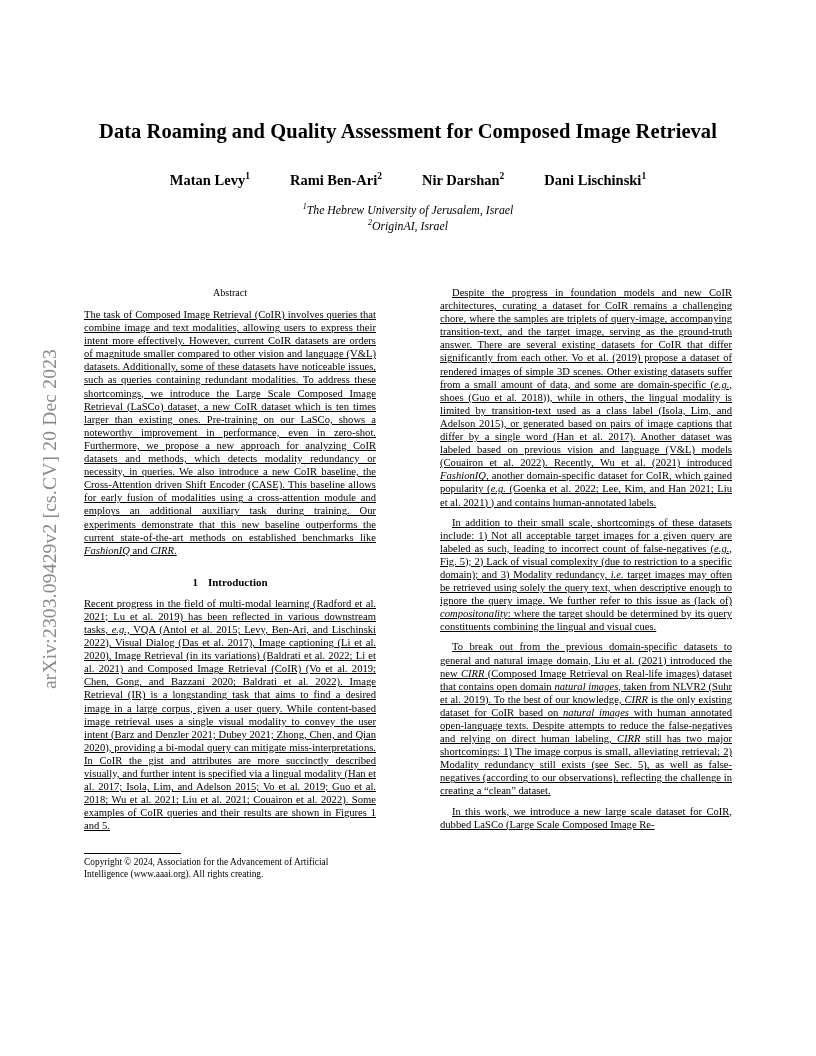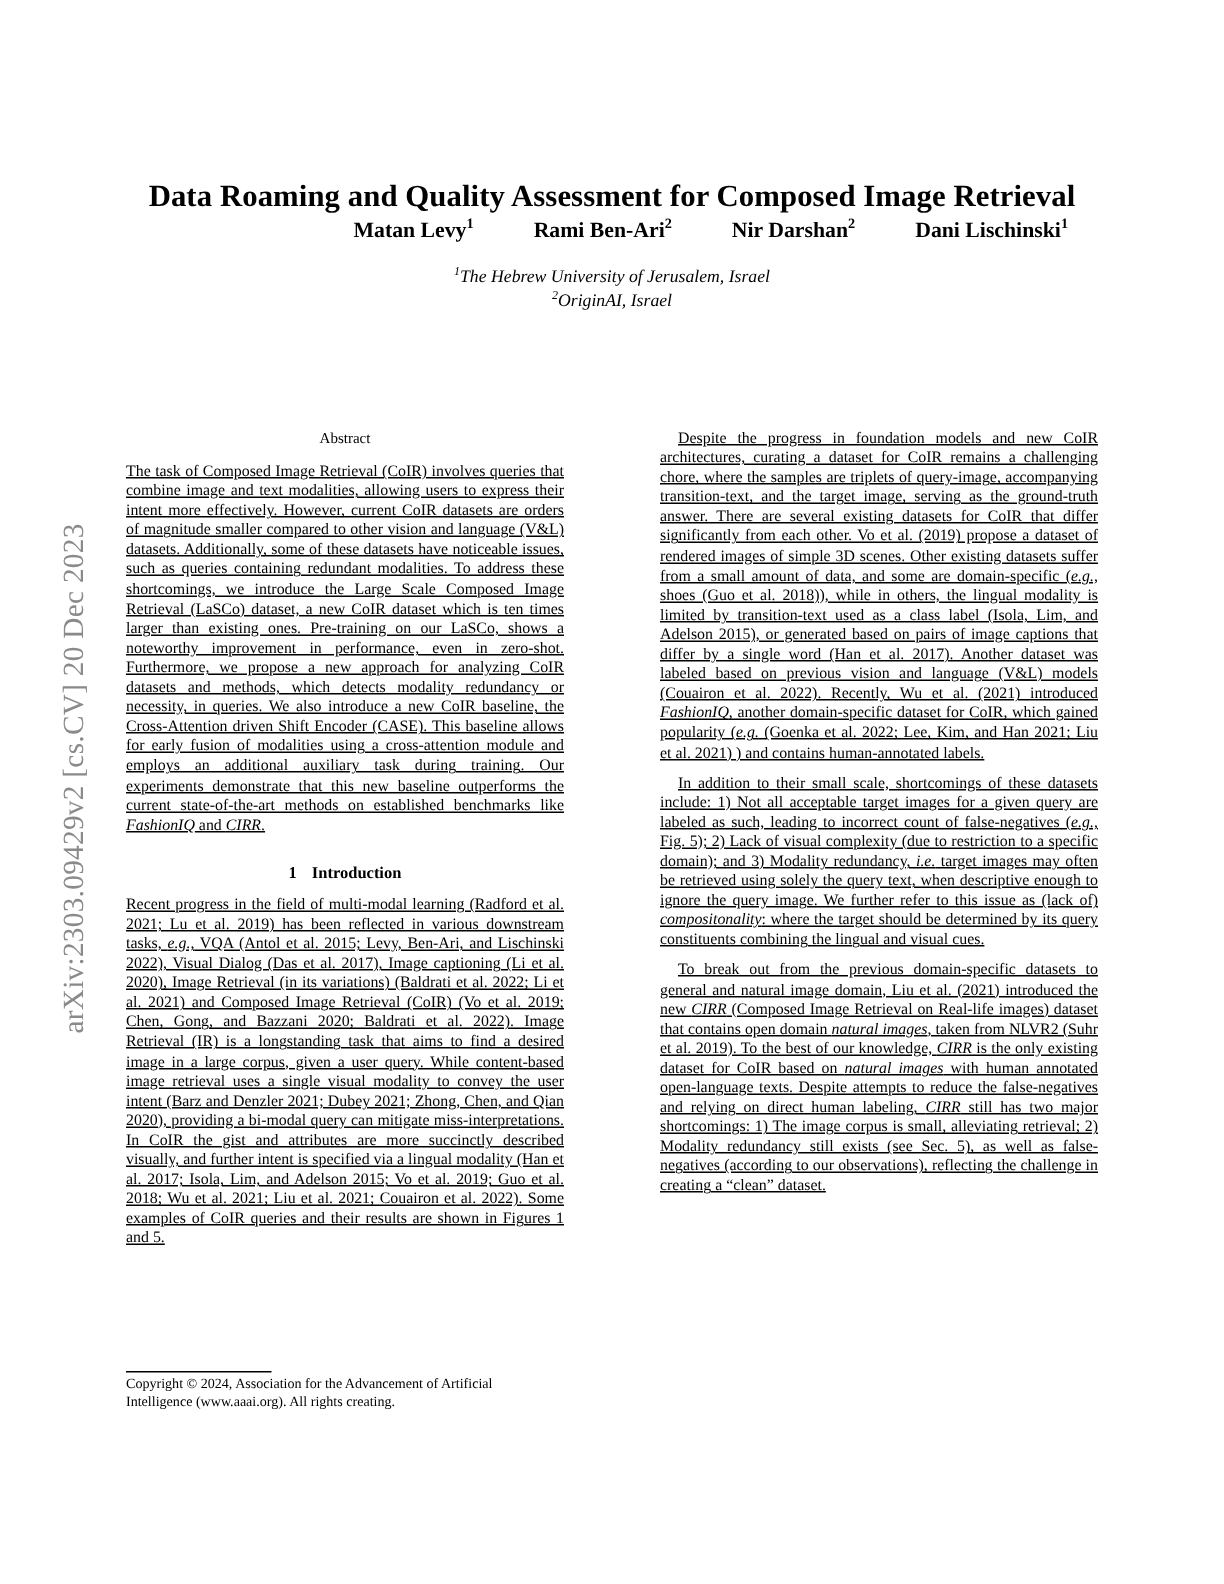--- a/index.html
+++ b/index.html
@@ -58,24 +58,24 @@
     width: 648px;
     text-align: center;
   }
   #paper-title {
     font-size: 20.5px;
     font-weight: bold;
     line-height: 26px;
     letter-spacing: 0.05px;
   }
   #authors-row {
+    margin-top: 26px;
     font-size: 14.5px;
     font-weight: bold;
     line-height: 20px;
-    text-align: right;
   }
   #authors-row .author {
     display: inline-block;
     margin: 0 20px;
     white-space: nowrap;
   }
   #authors-row .author sup {
     font-size: 9.5px;
     font-weight: bold;
     vertical-align: super;
@@ -130,21 +130,21 @@
     margin: 17px 0 7px 0;
   }
   .section-head .secnum { margin-right: 10px; }
 
   .it { font-style: italic; }
 
   
   #footnote {
     position: absolute;
     left: 84px;
-    top: 914px;
+    top: 853px;
     width: 292px;
     font-size: 9.4px;
     line-height: 11.6px;
     text-align: left;
   }
   #footnote-rule {
     width: 97px;
     height: 0;
     border-top: 0.8px solid #000;
     margin-bottom: 3px;
@@ -180,20 +180,21 @@
       <span class="secnum">1</span><span>Introduction</span>
     </div>
 
     <p class="para noindent">Recent progress in the field of multi-modal learning (Radford et al. 2021; Lu et al. 2019) has been reflected in various downstream tasks, <span class="it">e.g.,</span> VQA (Antol et al. 2015; Levy, Ben-Ari, and Lischinski 2022), Visual Dialog (Das et al. 2017), Image captioning (Li et al. 2020), Image Retrieval (in its variations) (Baldrati et al. 2022; Li et al. 2021) and Composed Image Retrieval (CoIR) (Vo et al. 2019; Chen, Gong, and Bazzani 2020; Baldrati et al. 2022). Image Retrieval (IR) is a longstanding task that aims to find a desired image in a large corpus, given a user query. While content-based image retrieval uses a single visual modality to convey the user intent  (Barz and Denzler 2021; Dubey 2021; Zhong, Chen, and Qian 2020), providing a bi-modal query can mitigate miss-interpretations. In CoIR the gist and attributes are more succinctly described visually, and further intent is specified via a lingual modality (Han et al. 2017; Isola, Lim, and Adelson 2015; Vo et al. 2019; Guo et al. 2018; Wu et al. 2021; Liu et al. 2021; Couairon et al. 2022). Some examples of CoIR queries and their results are shown in Figures 1 and 5.</p>
   </div>
 
   <div class="column" id="col-right">
     <p class="para">Despite the progress in foundation models and new CoIR architectures, curating a dataset for CoIR remains a challenging chore, where the samples are triplets of query-image, accompanying transition-text, and the target image, serving as the ground-truth answer. There are several existing datasets for CoIR that differ significantly from each other. Vo et al. (2019) propose a dataset of rendered images of simple 3D scenes. Other existing datasets suffer from a small amount of data, and some are domain-specific (<span class="it">e.g.,</span> shoes (Guo et al. 2018)), while in others, the lingual modality is limited by transition-text used as a class label (Isola, Lim, and Adelson 2015), or generated based on pairs of image captions that differ by a single word (Han et al. 2017). Another dataset was labeled based on previous vision and language (V&amp;L) models (Couairon et al. 2022). Recently, Wu et al. (2021) introduced <span class="it">FashionIQ</span>, another domain-specific dataset for CoIR, which gained popularity (<span class="it">e.g.</span> (Goenka et al. 2022; Lee, Kim, and Han 2021; Liu et al. 2021) ) and contains human-annotated labels.</p>
     <p class="para">In addition to their small scale, shortcomings of these datasets include: 1) Not all acceptable target images for a given query are labeled as such, leading to incorrect count of false-negatives (<span class="it">e.g.,</span> Fig. 5); 2) Lack of visual complexity (due to restriction to a specific domain); and 3) Modality redundancy, <span class="it">i.e.</span> target images may often be retrieved using solely the query text, when descriptive enough to ignore the query image. We further refer to this issue as (lack of) <span class="it">compositonality</span>: where the target should be determined by its query constituents combining the lingual and visual cues.</p>
     <p class="para">To break out from the previous domain-specific datasets to general and natural image domain, Liu et al. (2021) introduced the new <span class="it">CIRR</span> (Composed Image Retrieval on Real-life images) dataset that contains open domain <span class="it">natural images</span>, taken from NLVR2 (Suhr et al. 2019). To the best of our knowledge, <span class="it">CIRR</span> is the only existing dataset for CoIR based on <span class="it">natural images</span> with human annotated open-language texts. Despite attempts to reduce the false-negatives and relying on direct human labeling, <span class="it">CIRR</span> still has two major shortcomings: 1) The image corpus is small, alleviating retrieval; 2) Modality redundancy still exists (see Sec. 5), as well as false-negatives (according to our observations), reflecting the challenge in creating a “clean” dataset.</p>
+    <p class="para">In this work, we introduce a new large scale dataset for CoIR, dubbed LaSCo (Large Scale Composed Image Re-</p>
   </div>
 
   <div id="footnote">
     <div id="footnote-rule"></div>
     <div>Copyright © 2024, Association for the Advancement of Artificial</div>
     <div>Intelligence (www.aaai.org). All rights creating.</div>
   </div>
 
 </div>
 

